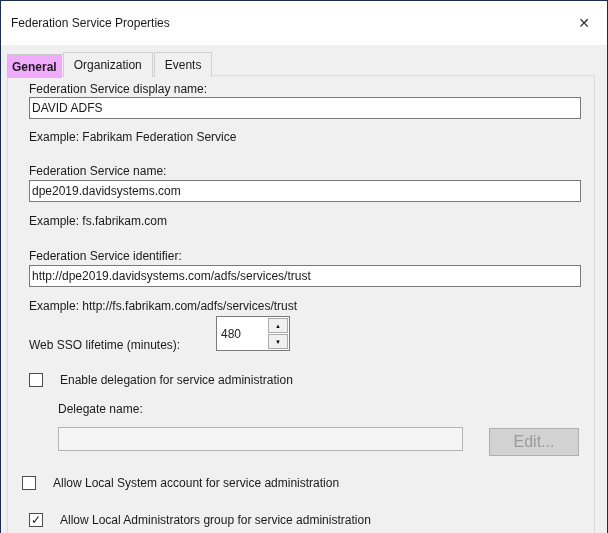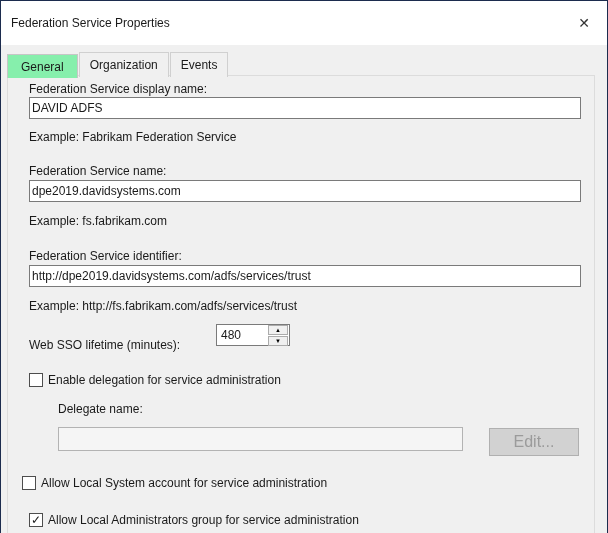--- a/index.html
+++ b/index.html
@@ -59,25 +59,26 @@
     display: flex;
     align-items: center;
     background: #f0f0f0;
     border: 1px solid #d0d0d0;
     border-bottom: none;
     margin-right: 1px;
     position: relative;
   }
   .tab.active {
     height: 24px;
-    background: #86efac;
+    background: #f0abfc;
     border-color: #c6c6c6;
     margin-bottom: -1px;
-    padding: 0 13px;
+    padding: 0 4px;
     z-index: 4;
+    font-weight: bold;
   }
   .page {
     position: absolute;
     top: 30px;
     left: 6px;
     width: 588px;
     height: 470px;
     border: 1px solid #dcdcdc;
     background: #f0f0f0;
     z-index: 2;
@@ -98,23 +99,23 @@
     outline: none;
   }
   .txt:disabled {
     background: #f5f5f5;
     border-color: #b3b3b3;
   }
   
   .spinner {
     position: absolute;
     left: 208px;
-    top: 248px;
+    top: 240px;
     width: 74px;
-    height: 22px;
+    height: 35px;
     border: 1px solid #7a7a7a;
     background: #ffffff;
     display: flex;
   }
   .spin-value {
     width: 50px;
     height: 100%;
     border: none;
     font-family: "Liberation Sans", sans-serif;
     font-size: 12px;
@@ -141,21 +142,21 @@
     color: #000;
     display: flex;
     align-items: center;
     justify-content: center;
   }
   
   .check-row {
     position: absolute;
     display: flex;
     align-items: flex-start;
-    gap: 5px;
+    gap: 17px;
   }
   .checkbox {
     width: 14px;
     height: 14px;
     background: #ffffff;
     border: 1px solid #4d4d4d;
     font-size: 12px;
     line-height: 12px;
     text-align: center;
     color: #1a1a1a;

